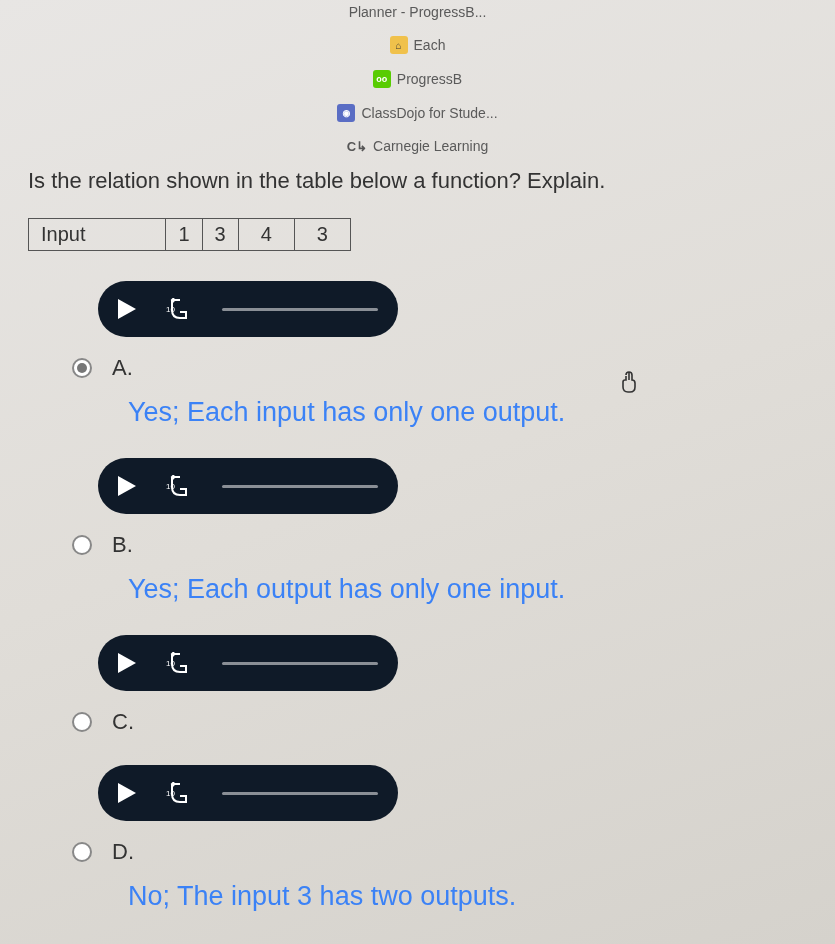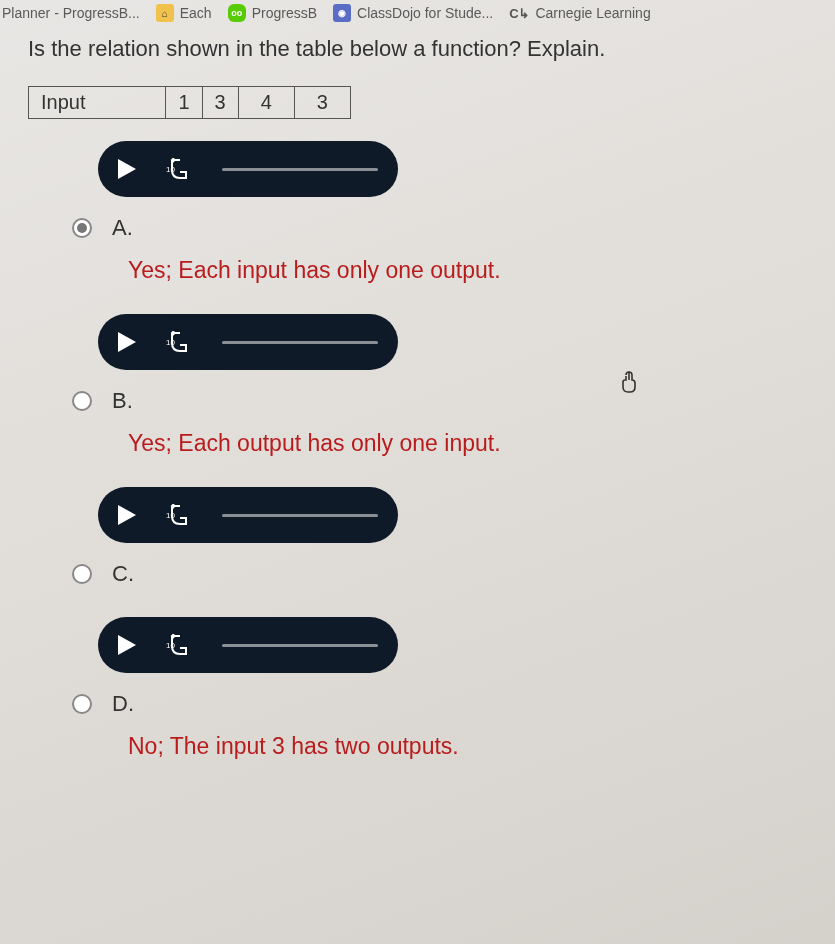--- a/index.html
+++ b/index.html
@@ -11,52 +11,53 @@
       overflow: hidden;
       position: relative;
     }
     .bookmarks {
       display: flex;
       align-items: center;
       padding: 4px 2px;
       gap: 16px;
       font-size: 14px;
       color: #5a5a5a;
+      flex-direction: column;
     }
     .bookmark {
       display: flex;
       align-items: center;
       gap: 6px;
       white-space: nowrap;
     }
     .bm-icon {
       width: 18px;
       height: 18px;
       border-radius: 3px;
       display: flex;
       align-items: center;
       justify-content: center;
       font-size: 10px;
       font-weight: bold;
     }
     .bm-home { background: #f0c14b; color: #333; }
-    .bm-duo { background: #58cc02; color: #fff; font-size: 9px; border-radius: 6px; }
+    .bm-duo { background: #58cc02; color: #fff; font-size: 9px; }
     .bm-cd { background: #5a6dc4; color: #fff; font-size: 9px; }
     .bm-cl { color: #555; font-size: 13px; font-weight: bold; }
     .content {
       padding: 10px 28px;
     }
     .question {
       font-size: 22px;
       color: #333;
       margin-bottom: 24px;
     }
     table {
       border-collapse: collapse;
-      margin-bottom: 22px;
+      margin-bottom: 30px;
     }
     td {
       border: 1px solid #555;
       padding: 4px 12px;
       font-size: 20px;
       color: #333;
       text-align: center;
       min-width: 36px;
     }
     td.label {
@@ -111,22 +112,22 @@
       width: 10px;
       height: 10px;
       background: #777;
       border-radius: 50%;
     }
     .opt-letter {
       font-size: 22px;
       color: #333;
     }
     .opt-text {
-      font-size: 23px;
-      color: #b91c1c;
+      font-size: 27px;
+      color: #3b82f6;
       margin-left: 100px;
       margin-top: 16px;
     }
     .cursor {
       position: absolute;
       top: 370px;
       left: 620px;
       pointer-events: none;
     }
   </style>

